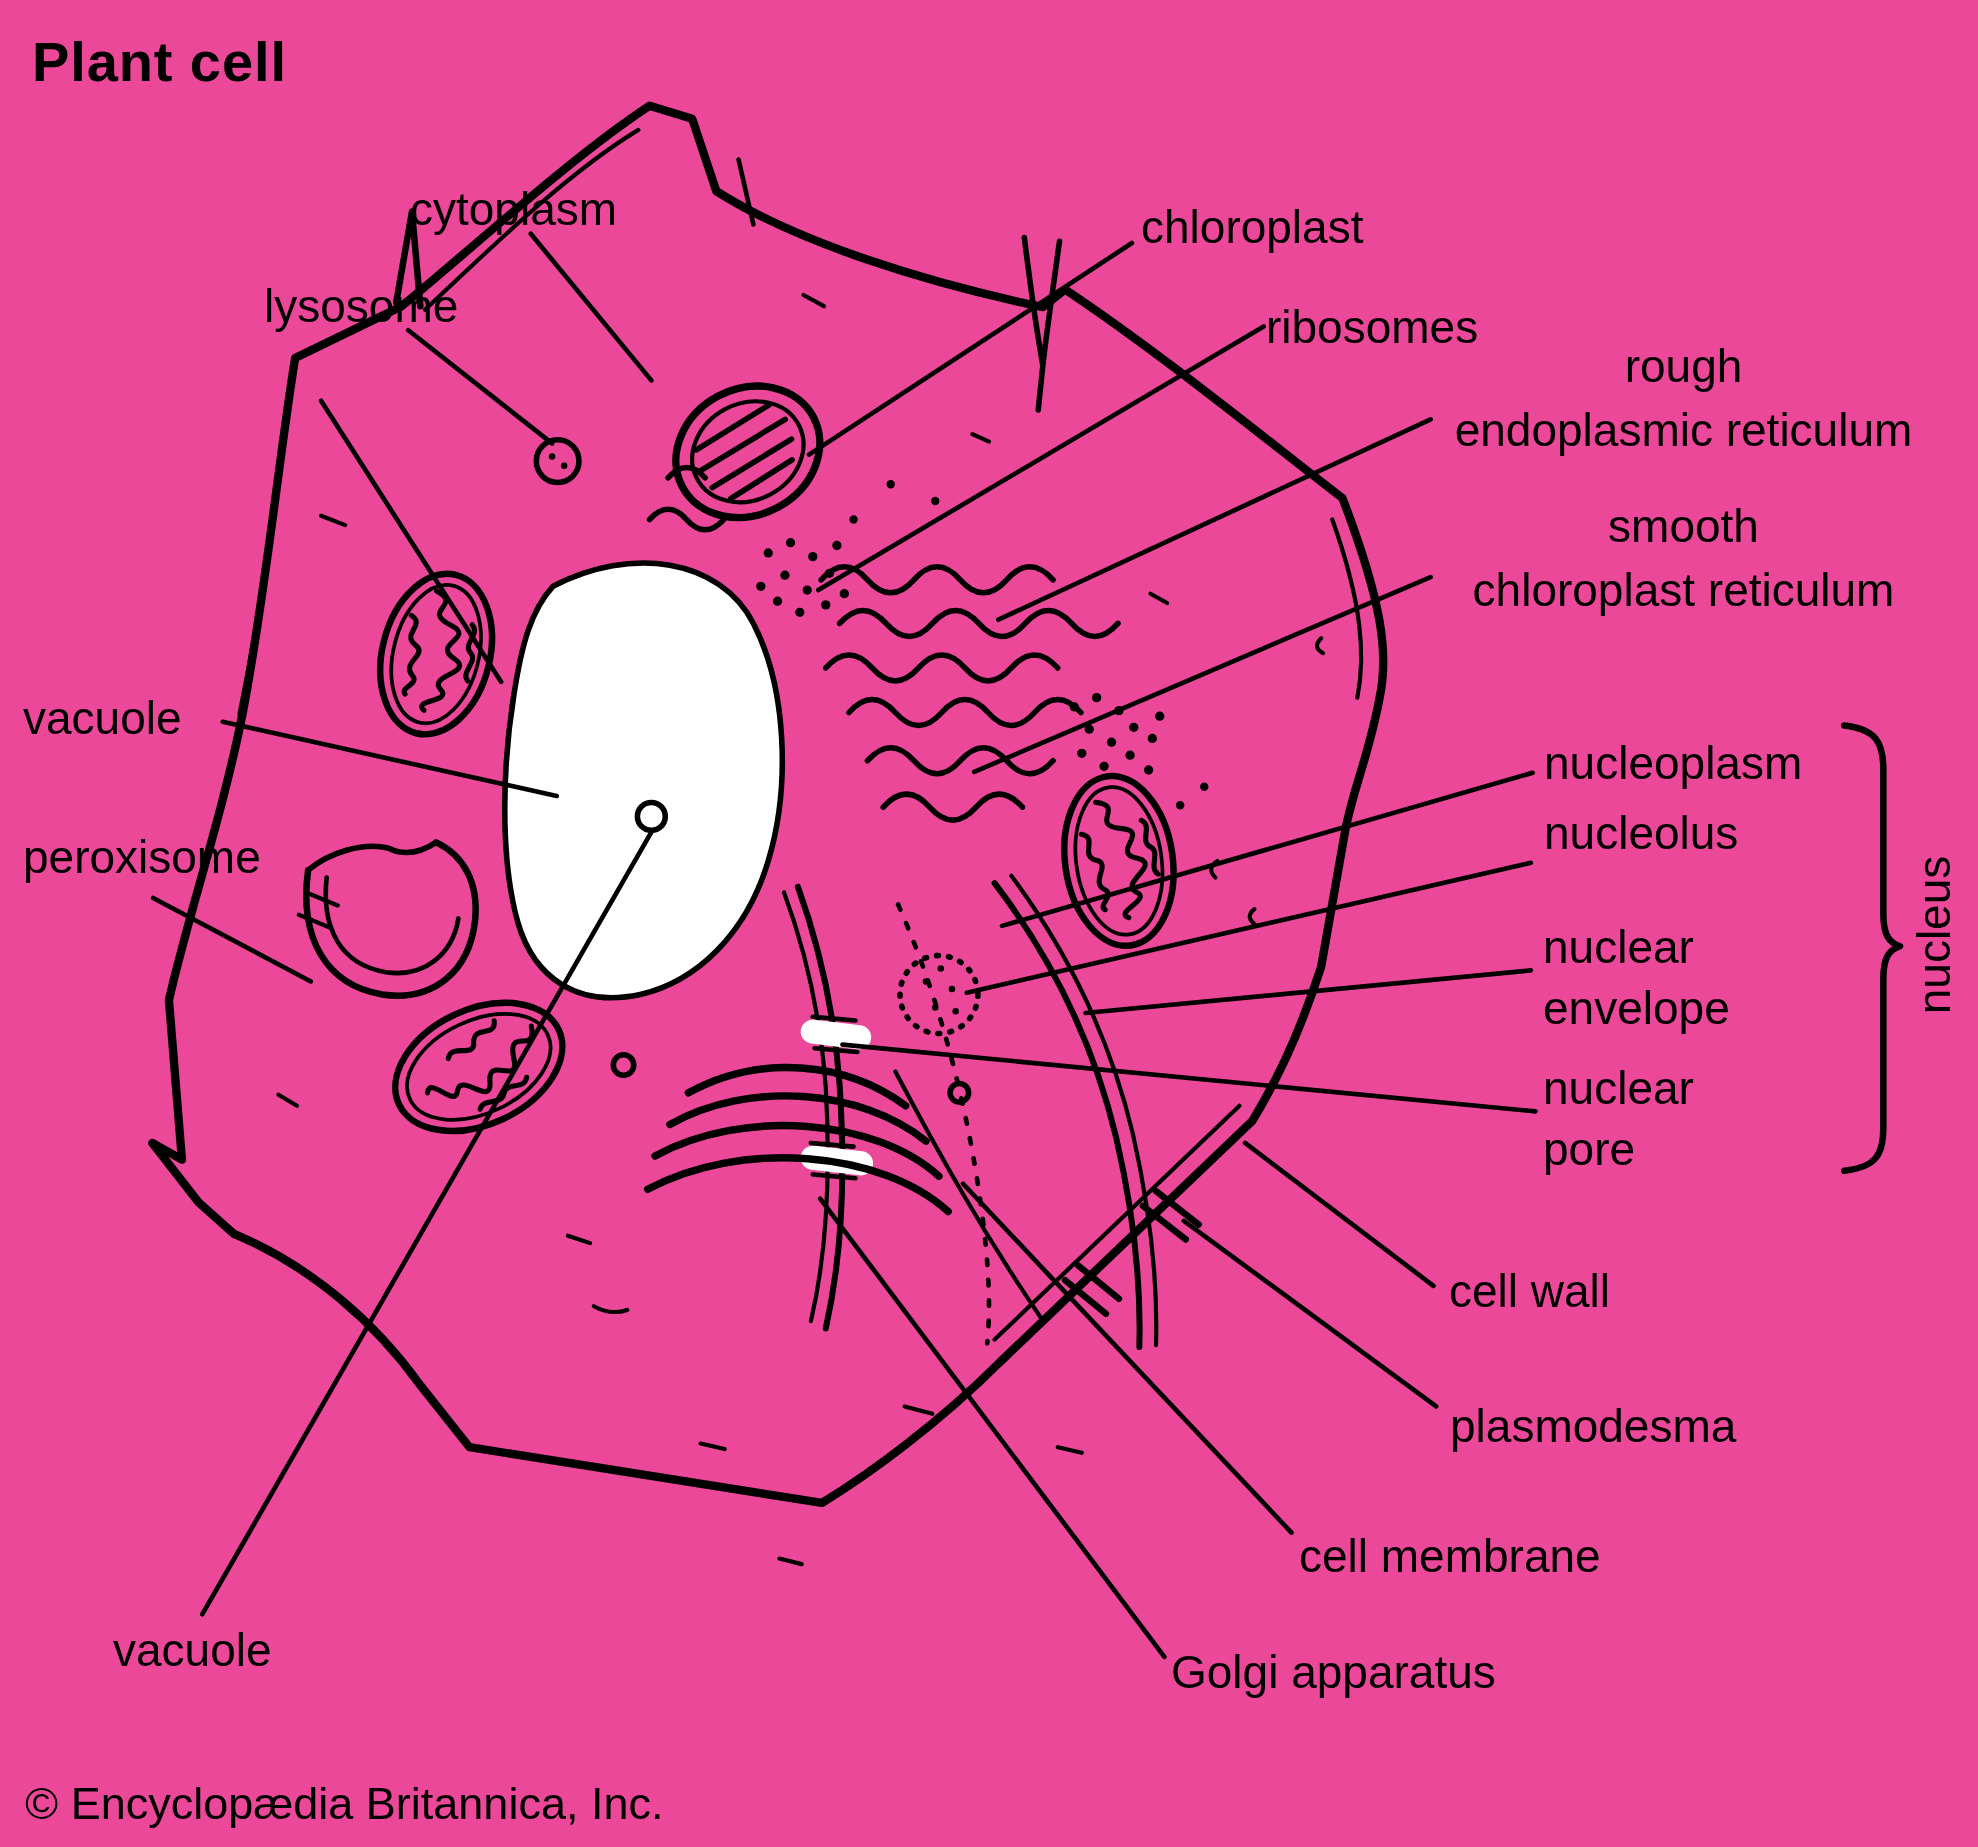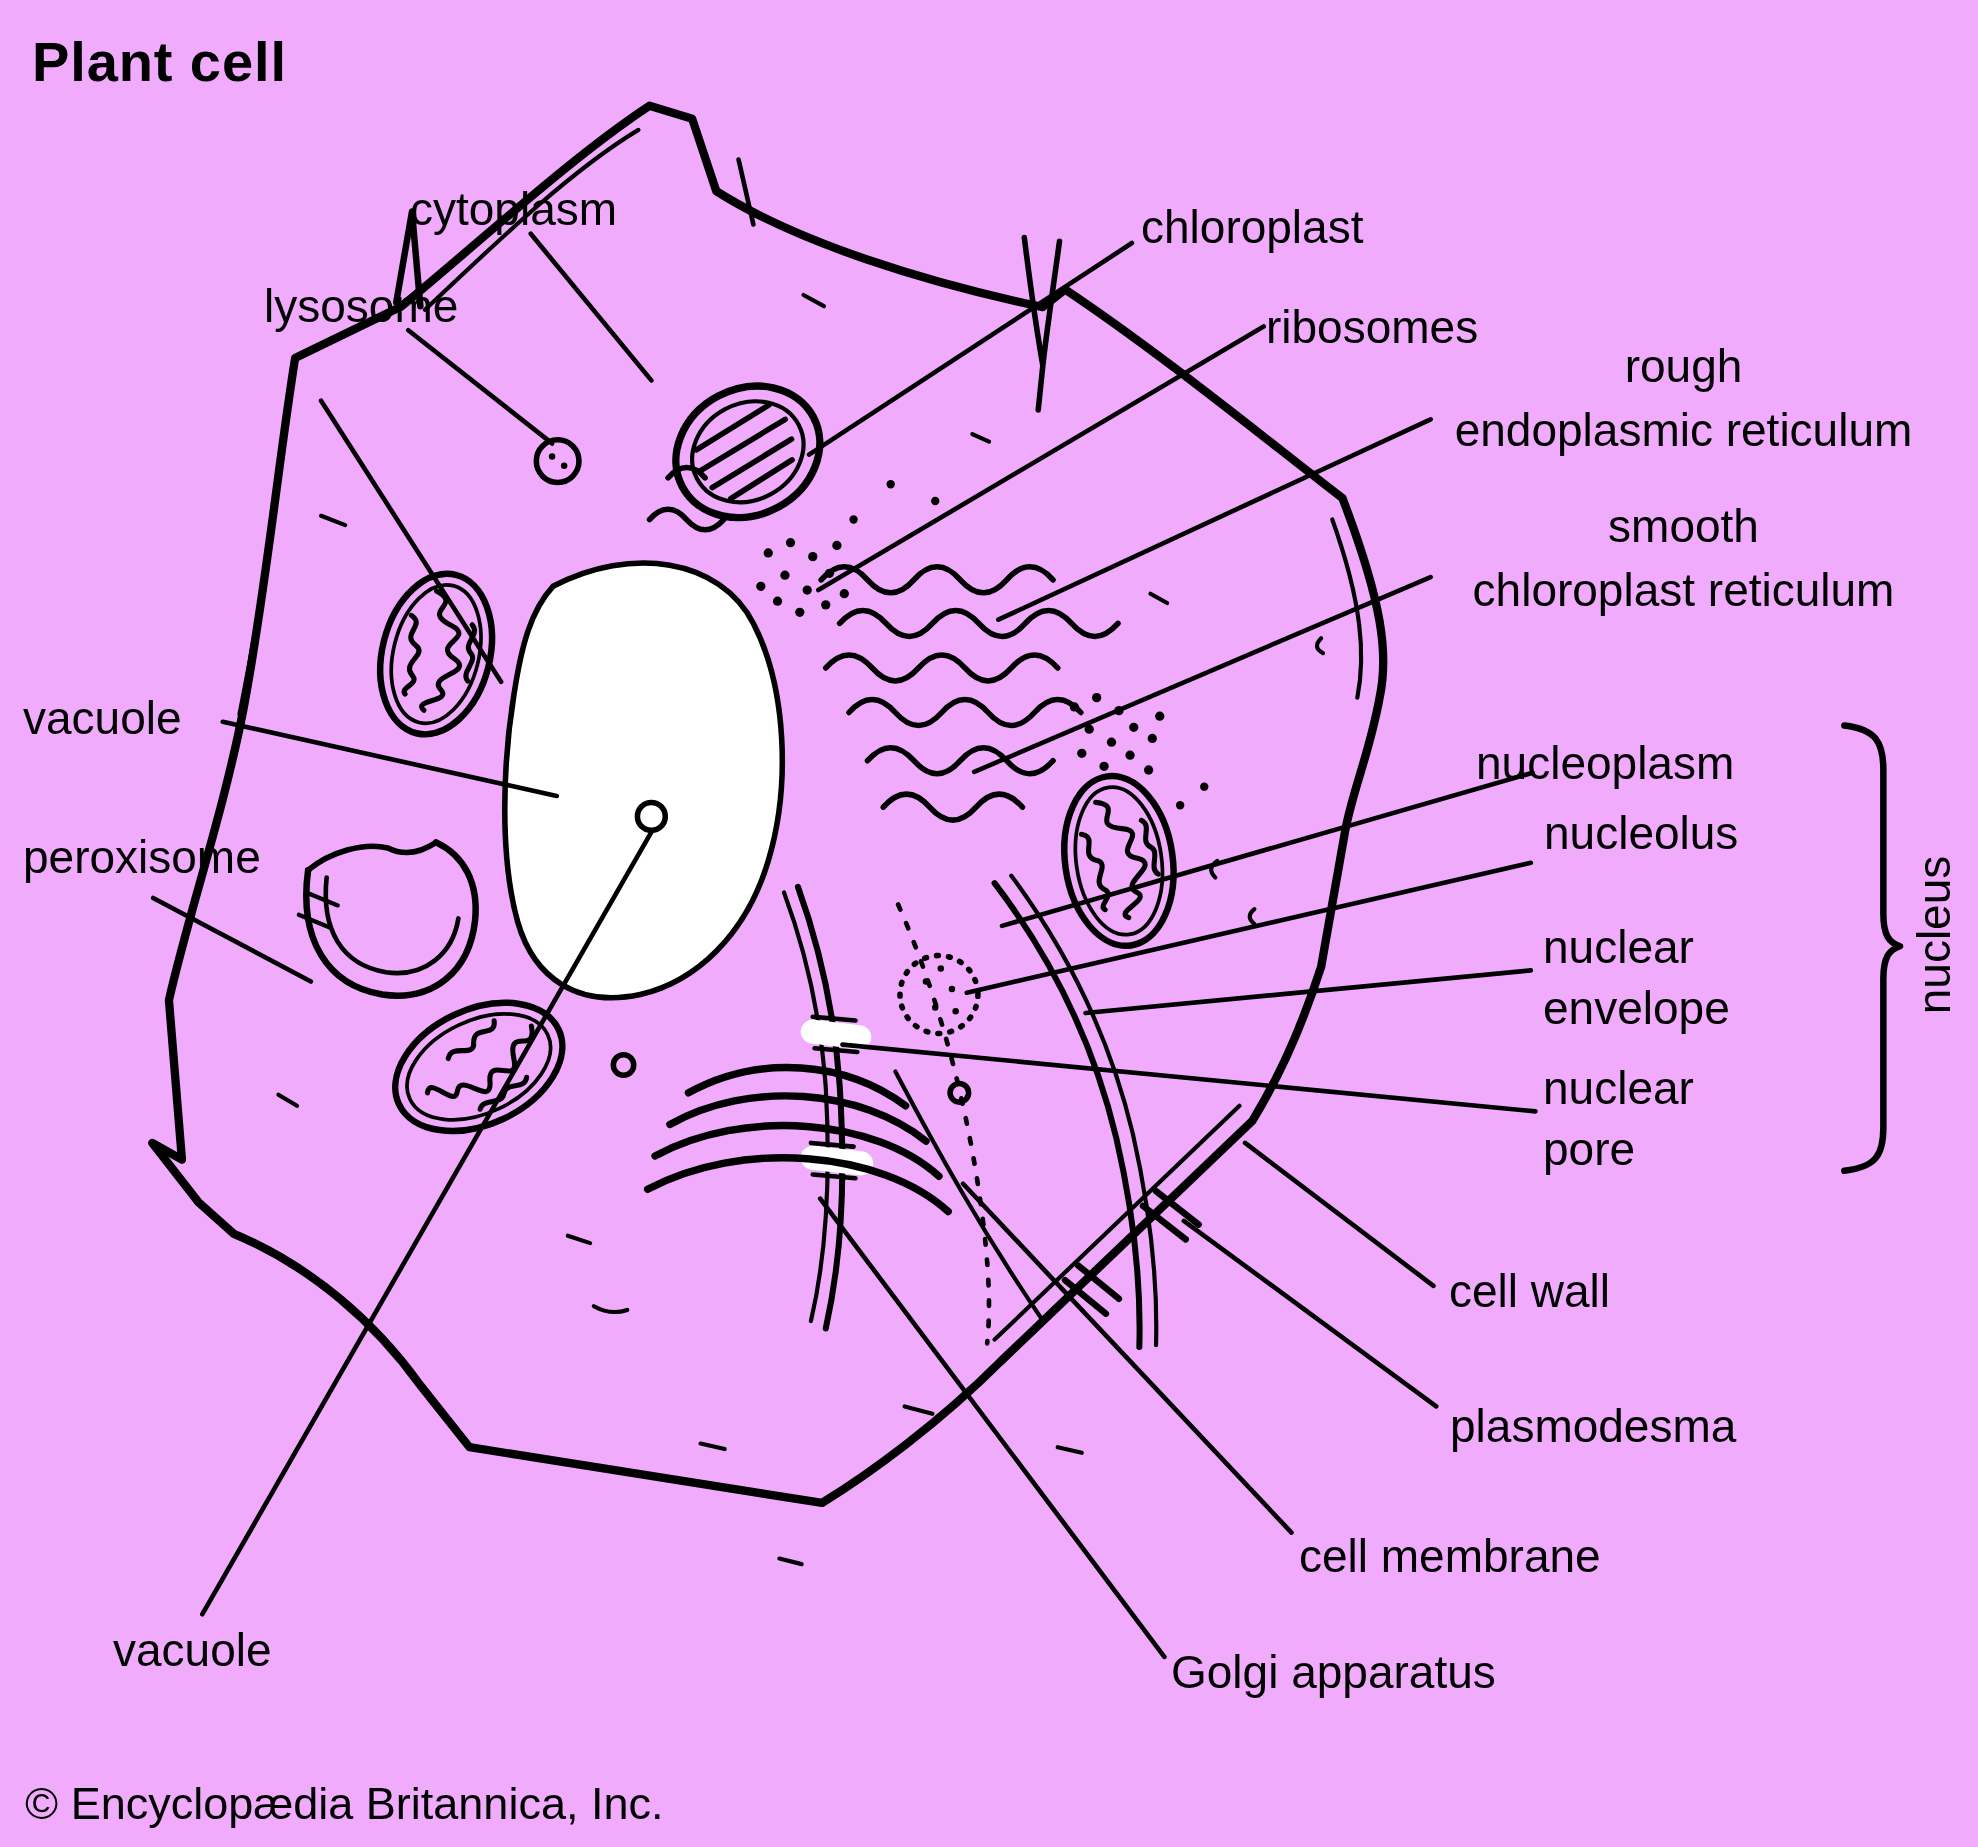--- a/index.html
+++ b/index.html
@@ -1,30 +1,30 @@
 <!DOCTYPE html>
 <html style="font-size:15px"><head>
 <meta charset="utf-8">
 <style>
   html,body{margin:0;padding:0;background:#ffffff}
   body{width:1979px;height:1848px;overflow:hidden;font-family:"Liberation Sans",sans-serif;color:#000}
-  .stage{position:relative;width:1979px;height:1848px;background:#f0abfc}
+  .stage{position:relative;width:1979px;height:1848px;background:#ec4899}
   .stage svg{position:absolute;left:0;top:0}
   .lbl{position:absolute;font-size:46px;line-height:1.3;white-space:pre-line;color:#000}
   #lbl-title{left:32px;top:26px;font-size:56px;font-weight:700;letter-spacing:0.9px}
   #lbl-cytoplasm{left:410px;top:180px}
   #lbl-lysosome{left:264px;top:277px}
   #lbl-mitochondrion{left:23px;top:363px}
   #lbl-vacuole{left:23px;top:689px}
   #lbl-peroxisome{left:23px;top:828px}
   #lbl-chloroplast{left:1141px;top:198px}
   #lbl-ribosomes{left:1266px;top:298px}
   #lbl-rough-er{left:1424px;top:334px;width:519px;text-align:center;line-height:1.4}
   #lbl-smooth-er{left:1424px;top:494px;width:519px;text-align:center;line-height:1.4}
-  #lbl-nucleoplasm{left:1476px;top:734px}
+  #lbl-nucleoplasm{left:1544px;top:734px}
   #lbl-nucleolus{left:1544px;top:804px}
   #lbl-nuclear-envelope{left:1543px;top:917px;line-height:1.32}
   #lbl-nuclear-pore{left:1543px;top:1058px;line-height:1.32}
   #lbl-nucleus{left:1935px;top:935px;transform:translate(-50%,-50%) rotate(-90deg);white-space:nowrap}
   #lbl-cell-wall{left:1449px;top:1262px}
   #lbl-plasmodesma{left:1450px;top:1397px}
   #lbl-cell-membrane{left:1299px;top:1527px}
   #lbl-golgi{left:1171px;top:1643px}
   #lbl-vesicle{left:113px;top:1621px}
   #lbl-credit{left:25px;top:1775px;font-size:45px}

